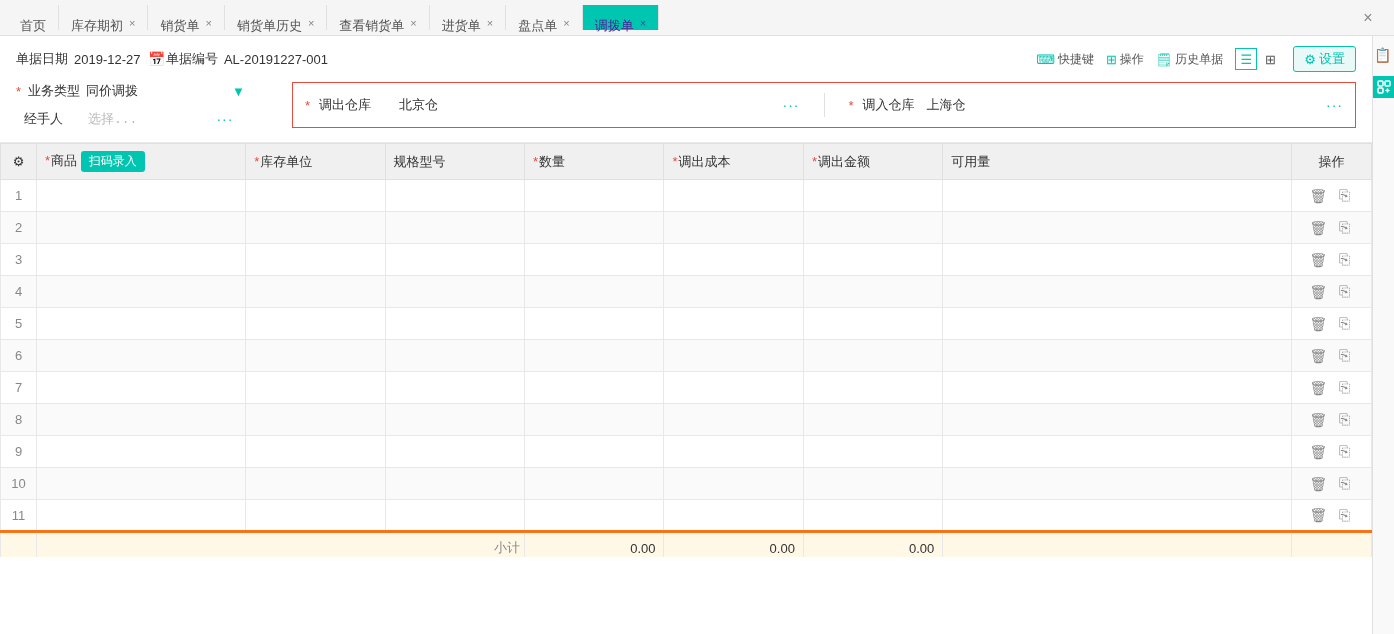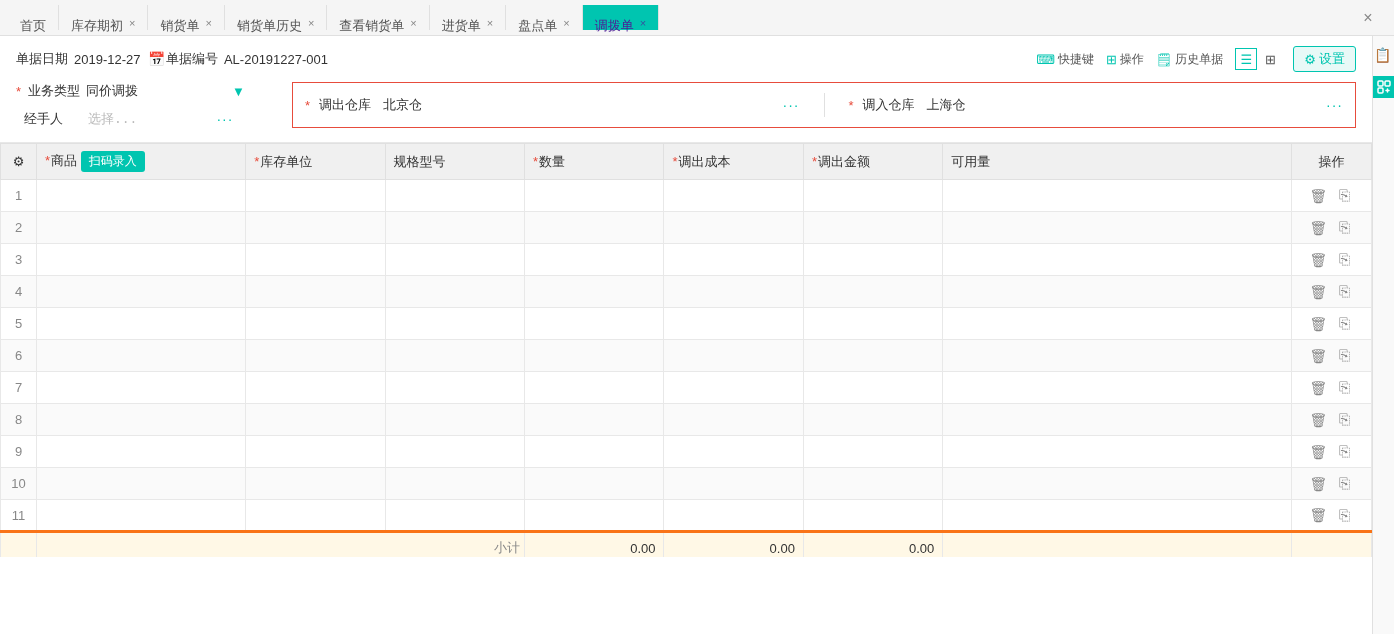--- a/index.html
+++ b/index.html
@@ -373,21 +373,21 @@
           <span class="field-label">经手人</span>
           <span class="person-placeholder" style="cursor:pointer; padding-left:6px;font-family:Liberation Mono, monospace;">选择...</span>
           <span class="ellipsis-btn" style="margin-left: 60px;">···</span>
         </div>
       </div>
 
       <div class="red-box" style="flex: 1;">
         <div class="warehouse-section">
           <span class="required-star">*</span>
           <span class="field-label">调出仓库</span>
-          <span style="color:#333; margin-left: 4px;">北京仓</span>
+          <span style="color:#333; margin-left: 20px;">北京仓</span>
           <span class="ellipsis-btn" style="margin-left: auto;">···</span>
         </div>
         <div class="warehouse-divider"></div>
         <div class="warehouse-section">
           <span class="required-star">*</span>
           <span class="field-label">调入仓库</span>
           <span style="color:#333; margin-left: 4px;">上海仓</span>
           <span class="ellipsis-btn" style="margin-left: auto;">···</span>
         </div>
       </div>

